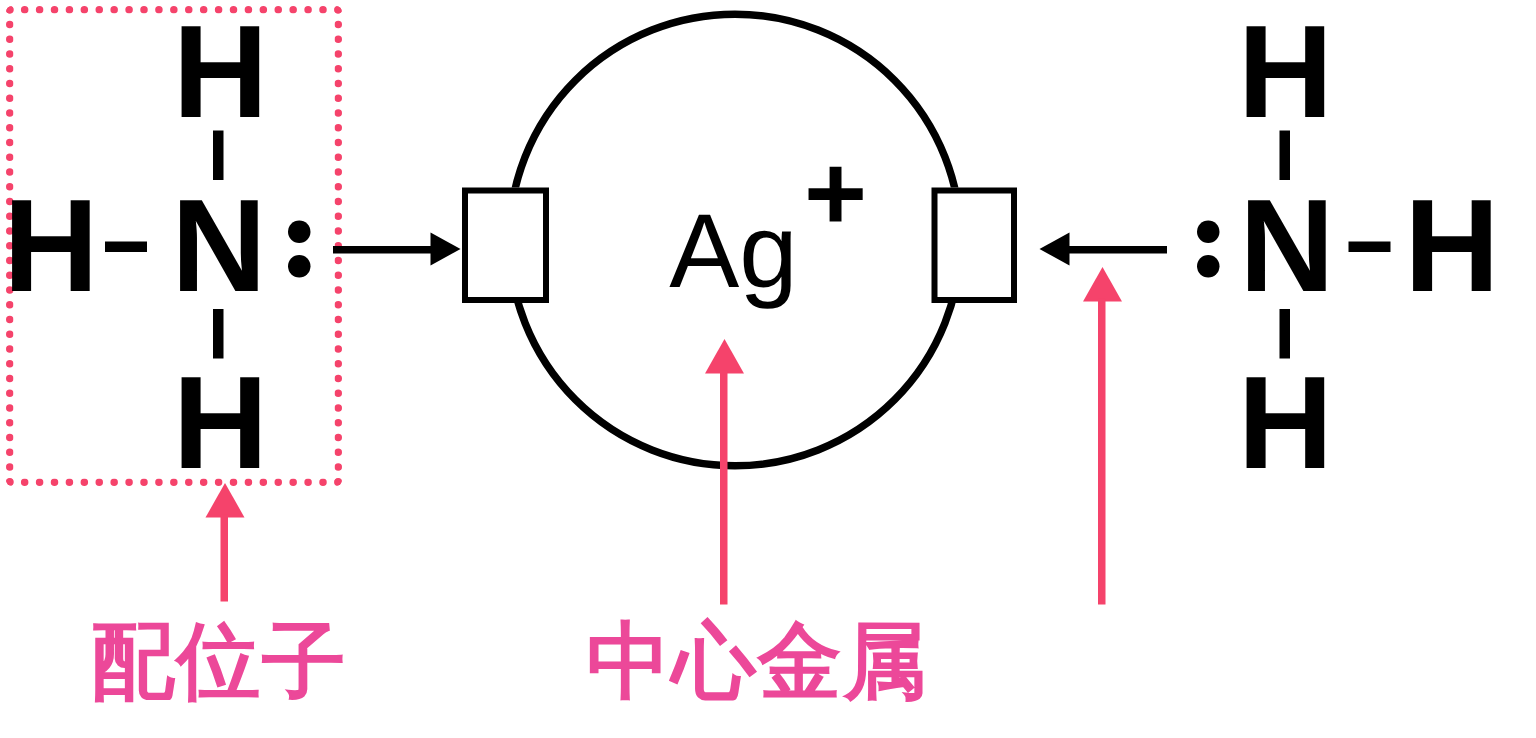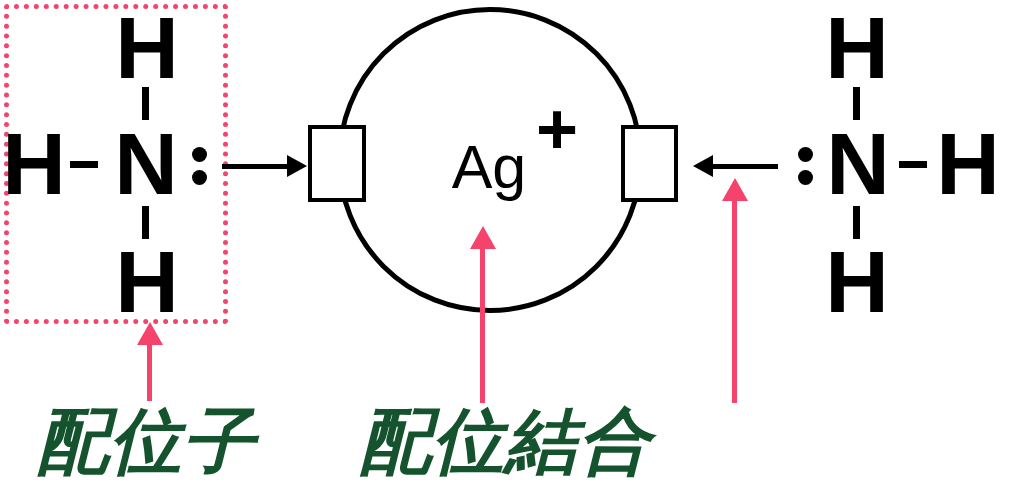--- a/index.html
+++ b/index.html
@@ -14,37 +14,37 @@
   
   .ligand-box{
     position:absolute;left:4px;top:4px;width:214px;height:310px;
     border:5px dotted #f5436b;border-radius:4px;background:transparent;
   }
   
   .metal-circle{
     position:absolute;left:337px;top:7px;width:306px;height:306px;box-sizing:border-box;
     border:5px solid #000;border-radius:50%;background:#fff;
   }
-  .metal-symbol{font-size:61px;font-weight:400;color:#000;}
+  .metal-symbol{font-size:70px;font-weight:400;color:#000;}
   .metal-charge{font-size:72px;font-weight:bold;color:#000;}
   
   .bond-site{
     position:absolute;width:58px;height:77px;box-sizing:border-box;
     border:4px solid #000;background:#fff;
   }
   
   .bshaft{position:absolute;height:5px;background:#000;}
   .bhead{position:absolute;width:0;height:0;border-top:11px solid transparent;border-bottom:11px solid transparent;}
   .bhead.right{border-left:20px solid #000;}
   .bhead.left{border-right:20px solid #000;}
   
   .pshaft{position:absolute;width:5px;background:#f5436b;}
   .phead{position:absolute;width:0;height:0;border-left:13px solid transparent;border-right:13px solid transparent;border-bottom:23px solid #f5436b;}
   
-  .jp-label{font-size:72px;font-weight:bold;color:#14532d;letter-spacing:1px;font-style:italic;}
+  .jp-label{font-size:56px;font-weight:bold;color:#ec4899;letter-spacing:1px;}
 </style>
 </head>
 <body>
 
 <div id="stage">
 
   <div class="ligand-box"></div>
 
   <div class="metal-circle"></div>
   <span class="pos metal-symbol" style="left:489px;top:167px">Ag</span>
@@ -93,15 +93,15 @@
   <div>
     <div class="phead" style="left:470px;top:226px"></div>
     <div class="pshaft" style="left:480px;top:247px;height:156px"></div>
   </div>
   <div>
     <div class="phead" style="left:722px;top:178px"></div>
     <div class="pshaft" style="left:732px;top:199px;height:204px"></div>
   </div>
 
   <span class="pos jp-label" style="left:146px;top:441px">配位子</span>
-  <span class="pos jp-label" style="left:505px;top:441px">配位結合</span>
+  <span class="pos jp-label" style="left:505px;top:441px">中心金属</span>
 
 </div>
 
 </body></html>

